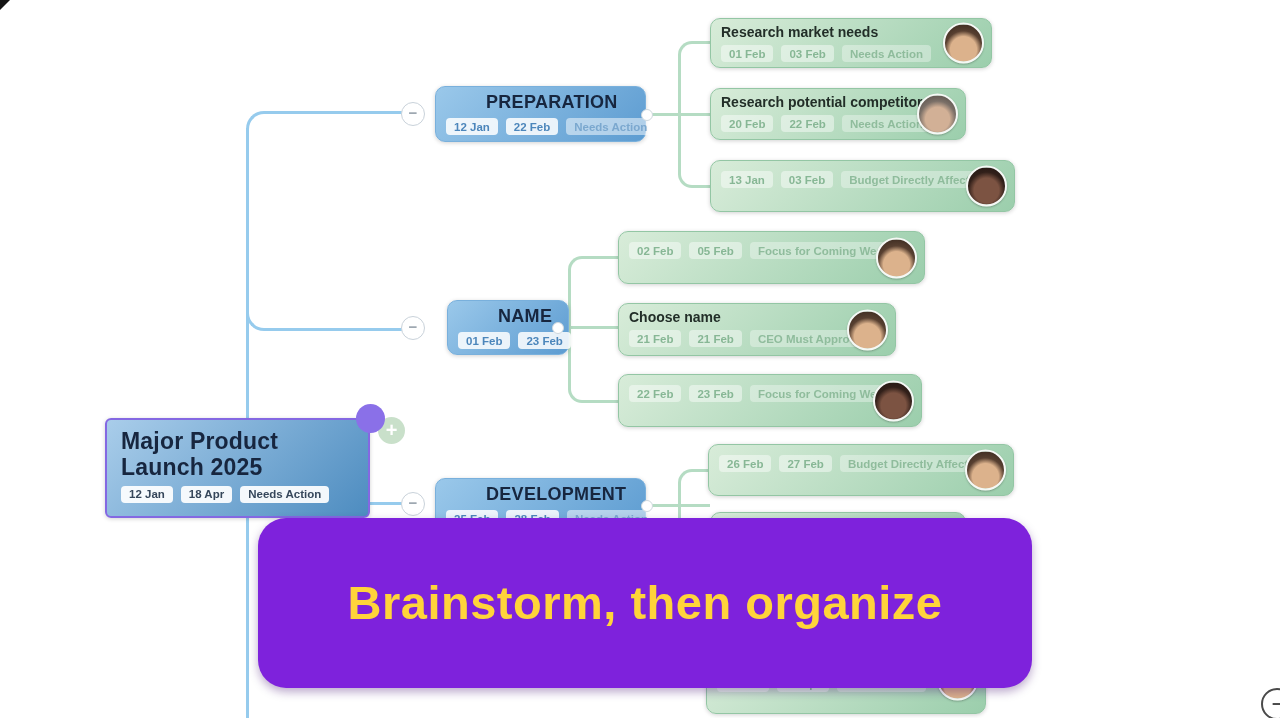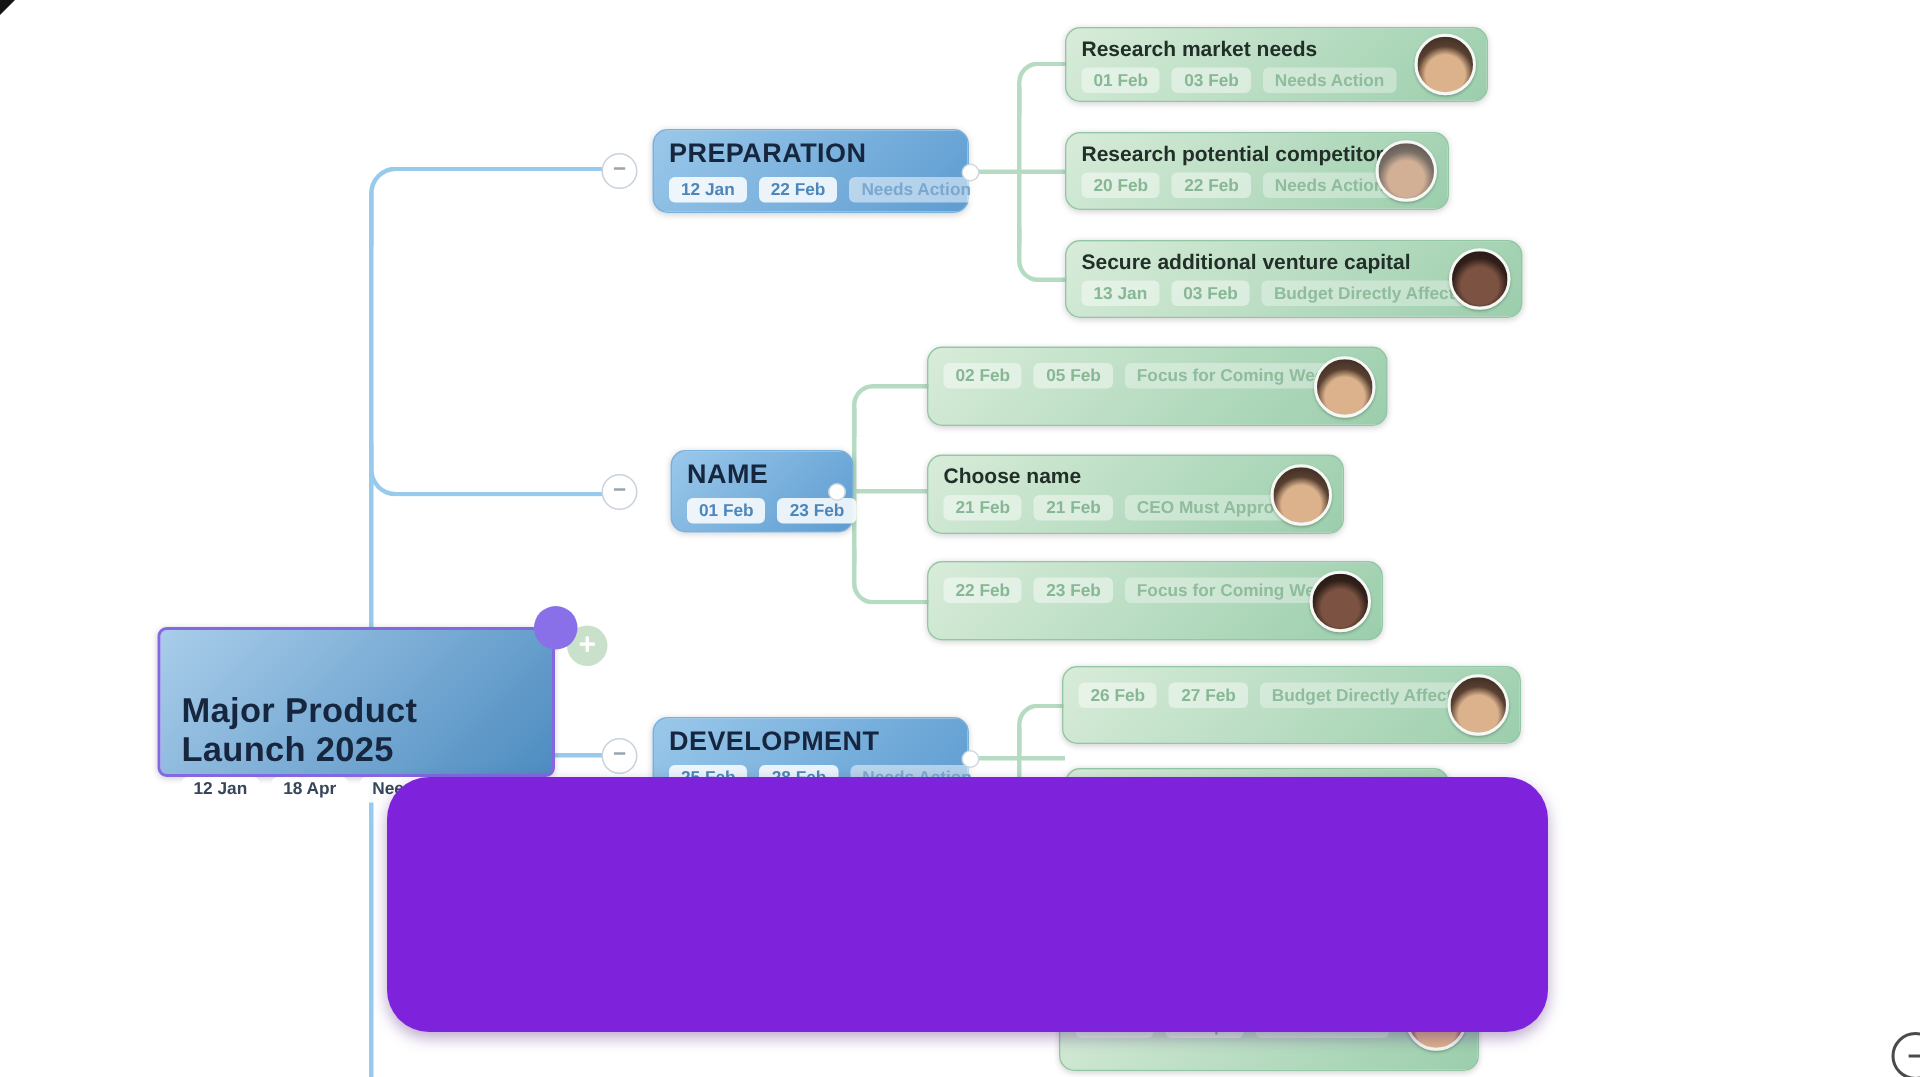--- a/index.html
+++ b/index.html
@@ -15,22 +15,22 @@
   .corner-bl-blue{border-bottom:3px solid #96cbed;border-left:3px solid #96cbed;border-bottom-left-radius:18px;}
   .hline-green{border-top:3px solid #b5dcc3;}
   .vline-green{border-left:3px solid #b5dcc3;}
   .corner-tl-green{border-top:3px solid #b5dcc3;border-left:3px solid #b5dcc3;border-top-left-radius:14px;}
   .corner-bl-green{border-bottom:3px solid #b5dcc3;border-left:3px solid #b5dcc3;border-bottom-left-radius:14px;}
   
   .node{position:absolute;z-index:2;border-radius:10px;box-shadow:0 1px 4px rgba(0,0,0,.18);box-sizing:border-box;}
   .blue{background:linear-gradient(135deg,#9ac8ea 0%,#5d9cd1 100%);border:1px solid #79b0dc;padding:5px 10px;}
   .green{background:linear-gradient(135deg,#d8ecd9 0%,#9bceac 100%);border:1px solid #93c6a4;padding:5px 10px;}
   .rootnode{background:linear-gradient(135deg,#a9cdea 0%,#4d8cc0 100%);border:2px solid #8468e2;border-radius:6px;z-index:3;padding:8px 14px;}
-  .rtitle{font-size:23px;font-weight:bold;color:#17263f;line-height:1.15;letter-spacing:.2px;margin-top:32px;}
-  .btitle{font-size:18px;font-weight:bold;color:#17263f;letter-spacing:.3px;}
+  .rtitle{font-size:23px;font-weight:bold;color:#17263f;line-height:1.15;letter-spacing:.2px;}
+  .btitle{font-size:18px;font-weight:bold;color:#17263f;letter-spacing:.3px;margin-left:40px;}
   .ctitle{font-size:14px;font-weight:bold;color:#222e28;white-space:nowrap;}
   .badges{display:flex;gap:8px;margin-top:5px;align-items:center;}
   .badge{font-size:11.5px;font-weight:bold;border-radius:4px;padding:2.5px 8px;white-space:nowrap;}
   .bdate{background:rgba(255,255,255,.85);color:#4c86bb;}
   .btag{background:rgba(255,255,255,.5);color:#7ba8cf;}
   .rdate{background:rgba(255,255,255,.92);color:#36475b;}
   .rtag{background:rgba(255,255,255,.92);color:#36475b;}
   .gdate{background:rgba(255,255,255,.45);color:#87b795;}
   .gtag{background:rgba(255,255,255,.35);color:#8fbc9c;}
   .avatar{position:absolute;right:7px;top:50%;transform:translateY(-50%);width:37px;height:37px;border-radius:50%;border:2px solid #f5f8f5;box-shadow:0 1px 2px rgba(0,0,0,.25);}
@@ -113,21 +113,20 @@
 <div class="node green" style="left:710px;top:88px;width:256px;height:52px;">
   <div class="ctitle">Research potential competitors</div>
   <div class="badges">
     <span class="badge gdate">20 Feb</span>
     <span class="badge gdate">22 Feb</span>
     <span class="badge gtag">Needs Action</span>
   </div>
   <div class="avatar tone-gray"></div>
 </div>
 <div class="node green" style="left:710px;top:160px;width:305px;height:52px;">
-  <div class="ctitle">Secure additional venture capital</div>
   <div class="badges">
     <span class="badge gdate">13 Jan</span>
     <span class="badge gdate">03 Feb</span>
     <span class="badge gtag">Budget Directly Affected</span>
   </div>
   <div class="avatar tone-dark"></div>
 </div>
 
 <div class="node blue" style="left:447px;top:300px;width:122px;height:55px;">
   <div class="btitle">NAME</div>
@@ -191,16 +190,17 @@
   <div class="ctitle" style="height:18px;"></div>
   <div class="badges">
     <span class="badge gdate">12 Mar</span>
     <span class="badge gdate">16 Apr</span>
     <span class="badge gtag">Needs Action</span>
   </div>
   <div class="avatar tone-light"></div>
 </div>
 
 <div class="banner">
+  <div>Brainstorm, then organize</div>
 </div>
 
 <div class="corner-sliver"></div>
 <div class="zoom-ctrl">−</div>
 
 </body></html>

